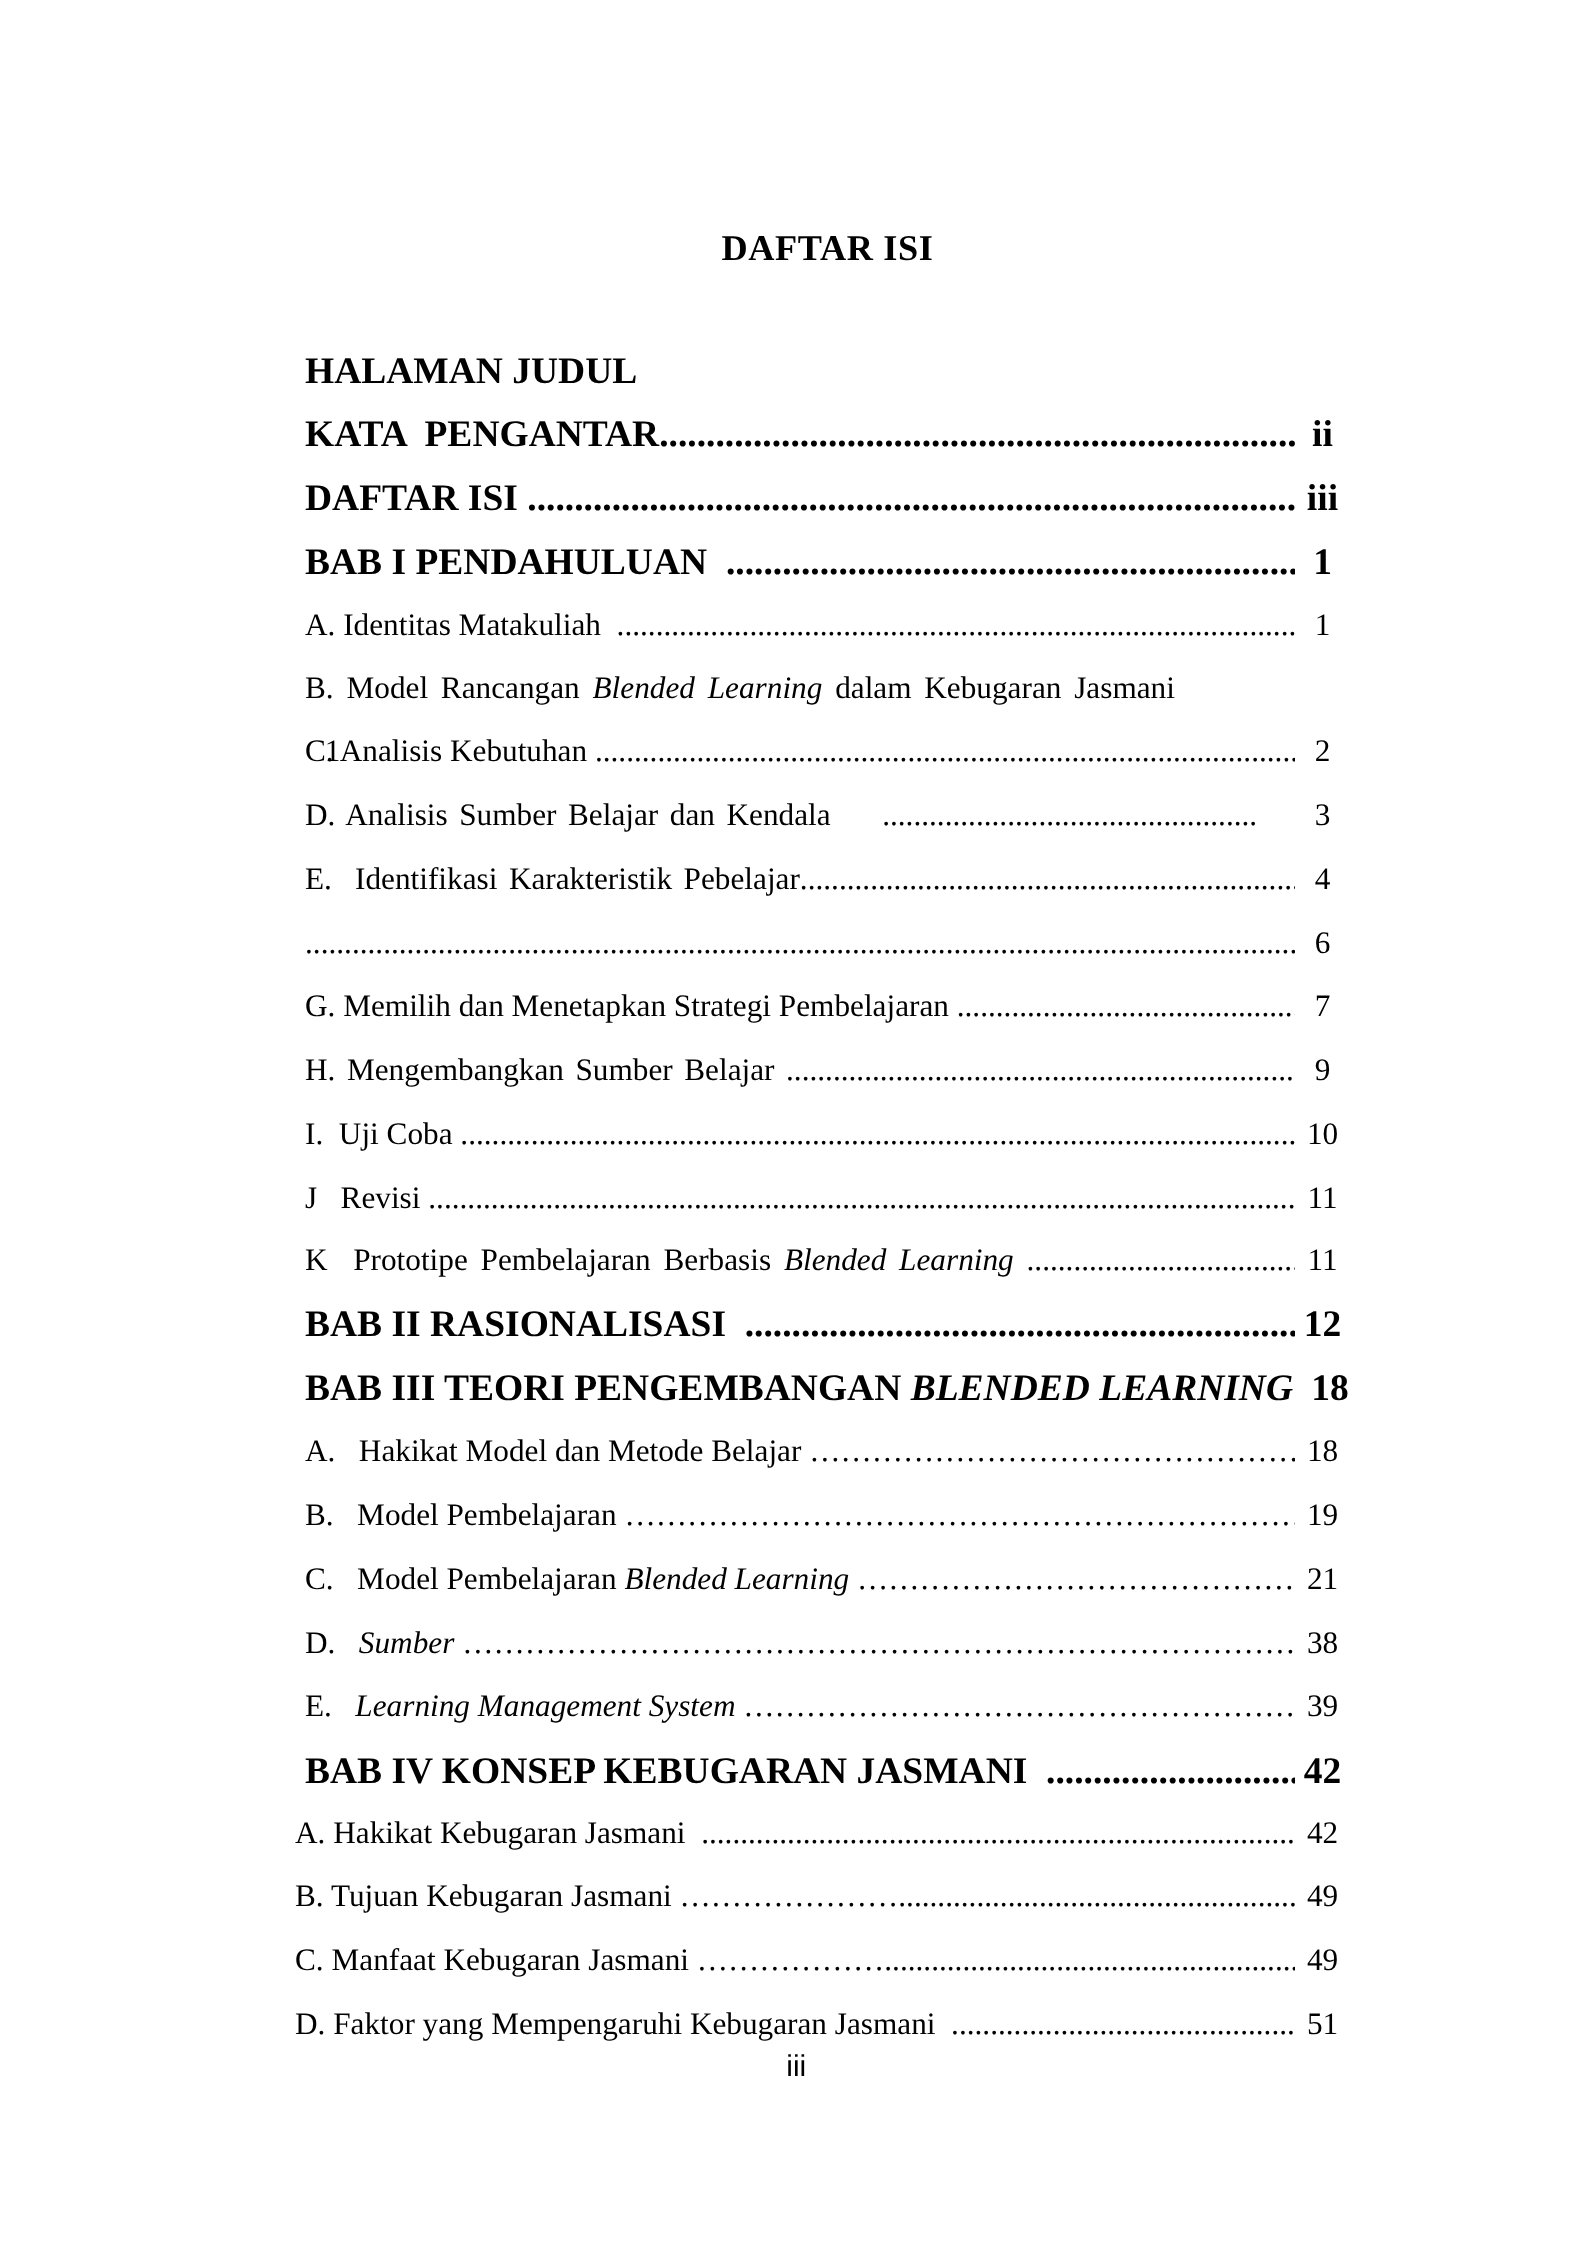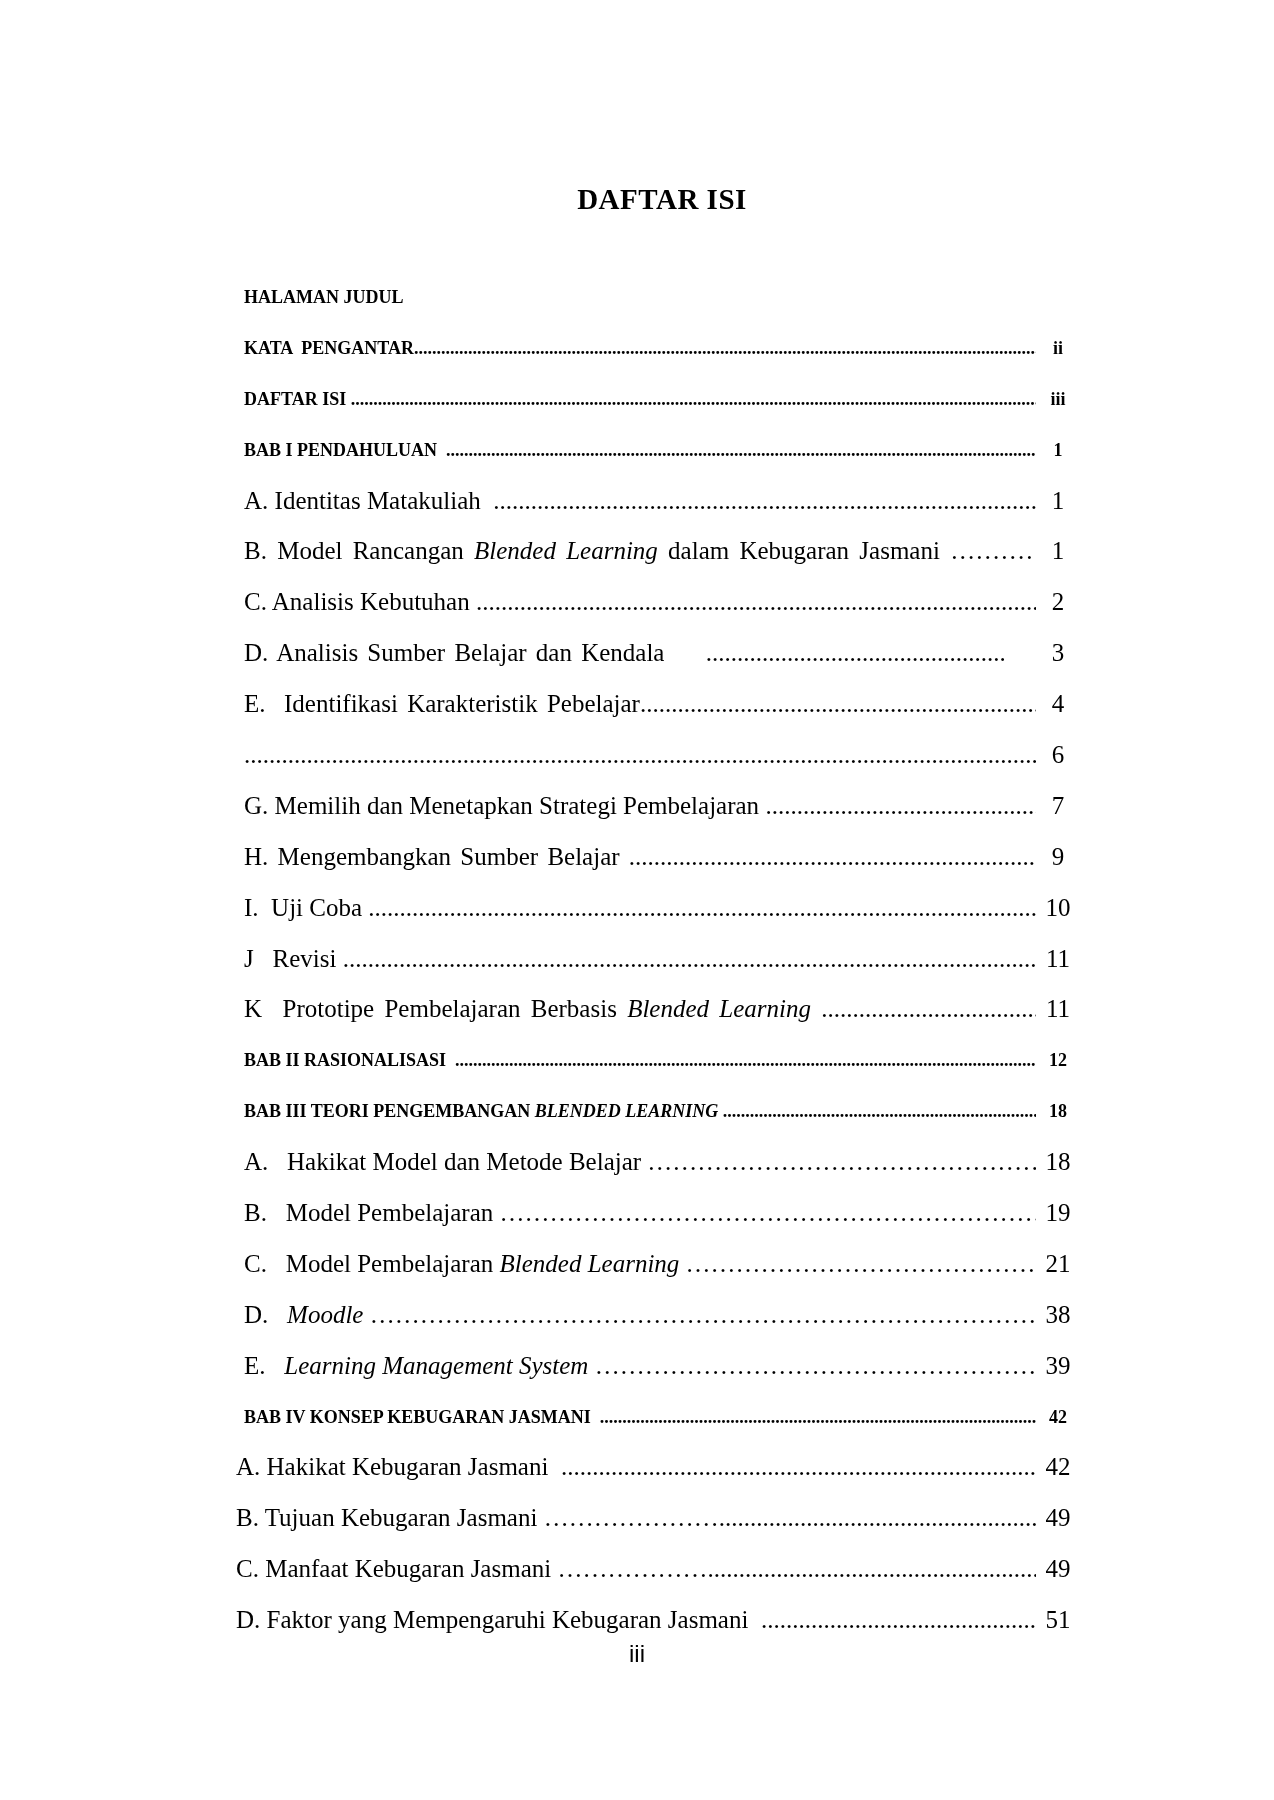--- a/index.html
+++ b/index.html
@@ -30,21 +30,21 @@
   .toc-row{
     display:flex;
     align-items:baseline;
     height:50.9px;
     line-height:50.9px;
     font-size:25px;
     white-space:pre;
   }
   .toc-row.bold{
     font-weight:bold;
-    font-size:18px;
+    font-size:30px;
   }
   .toc-row .label{flex:0 0 auto;}
   .toc-row .leader{
     flex:1 1 auto;
     overflow:hidden;
     white-space:pre;
   }
   .toc-row .pg{
     flex:0 0 auto;
     width:44px;
@@ -64,36 +64,36 @@
 
 <div class="page">
   <div class="doc-title">DAFTAR ISI</div>
 
   <div class="toc">
       <div class="toc-row bold"><span class="label"><span>HALAMAN JUDUL</span></span><span class="leader"></span><span class="pg"></span></div>
       <div class="toc-row bold"><span class="label"><span>KATA  PENGANTAR</span></span><span class="leader">................................................................................................................................................................</span><span class="pg">ii</span></div>
       <div class="toc-row bold"><span class="label"><span>DAFTAR ISI </span></span><span class="leader">................................................................................................................................................................</span><span class="pg">iii</span></div>
       <div class="toc-row bold"><span class="label"><span>BAB I PENDAHULUAN  </span></span><span class="leader">................................................................................................................................................................</span><span class="pg">1</span></div>
       <div class="toc-row"><span class="label"><span>A. Identitas Matakuliah  </span></span><span class="leader">................................................................................................................................................................</span><span class="pg">1</span></div>
-      <div class="toc-row" style="word-spacing: 4px;"><span class="label"><span>B. Model Rancangan </span><i>Blended Learning</i><span> dalam Kebugaran Jasmani </span></span><span class="leader">………………………………………………………………………………………………………………………………………………………………</span><span class="pg">1</span></div>
+      <div class="toc-row" style="word-spacing: 4px; flex-direction: column;"><span class="label"><span>B. Model Rancangan </span><i>Blended Learning</i><span> dalam Kebugaran Jasmani </span></span><span class="leader">………………………………………………………………………………………………………………………………………………………………</span><span class="pg">1</span></div>
       <div class="toc-row"><span class="label"><span>C. Analisis Kebutuhan </span></span><span class="leader">................................................................................................................................................................</span><span class="pg">2</span></div>
       <div class="toc-row" style="word-spacing: 3px; gap: 32px;"><span class="label"><span>D. Analisis Sumber Belajar dan Kendala </span></span><span class="leader">................................................................................................................................................................</span><span class="pg">3</span></div>
       <div class="toc-row" style="word-spacing: 3px;"><span class="label"><span>E.  Identifikasi Karakteristik Pebelajar</span></span><span class="leader">................................................................................................................................................................</span><span class="pg">4</span></div>
       <div class="toc-row"><span class="leader">................................................................................................................................................................</span><span class="pg">6</span></div>
       <div class="toc-row"><span class="label"><span>G. Memilih dan Menetapkan Strategi Pembelajaran </span></span><span class="leader">................................................................................................................................................................</span><span class="pg">7</span></div>
       <div class="toc-row" style="word-spacing: 3px;"><span class="label"><span>H. Mengembangkan Sumber Belajar </span></span><span class="leader">................................................................................................................................................................</span><span class="pg">9</span></div>
       <div class="toc-row"><span class="label"><span>I.  Uji Coba </span></span><span class="leader">................................................................................................................................................................</span><span class="pg">10</span></div>
       <div class="toc-row"><span class="label"><span>J   Revisi </span></span><span class="leader">................................................................................................................................................................</span><span class="pg">11</span></div>
       <div class="toc-row" style="word-spacing: 4px;"><span class="label"><span>K  Prototipe Pembelajaran Berbasis </span><i>Blended Learning</i><span> </span></span><span class="leader">................................................................................................................................................................</span><span class="pg">11</span></div>
       <div class="toc-row bold"><span class="label"><span>BAB II RASIONALISASI  </span></span><span class="leader">................................................................................................................................................................</span><span class="pg">12</span></div>
       <div class="toc-row bold"><span class="label"><span>BAB III TEORI PENGEMBANGAN </span><i>BLENDED LEARNING</i><span> </span></span><span class="leader">................................................................................................................................................................</span><span class="pg">18</span></div>
       <div class="toc-row"><span class="label"><span>A.   Hakikat Model dan Metode Belajar </span></span><span class="leader">………………………………………………………………………………………………………………………………………………………………</span><span class="pg">18</span></div>
       <div class="toc-row"><span class="label"><span>B.   Model Pembelajaran </span></span><span class="leader">………………………………………………………………………………………………………………………………………………………………</span><span class="pg">19</span></div>
       <div class="toc-row"><span class="label"><span>C.   Model Pembelajaran </span><i>Blended Learning</i><span> </span></span><span class="leader">………………………………………………………………………………………………………………………………………………………………</span><span class="pg">21</span></div>
-      <div class="toc-row"><span class="label"><span>D.   </span><i>Moodle</i><span> </span></span><span class="leader">………………………………………………………………………………………………………………………………………………………………</span><span class="pg">38</span></div>
+      <div class="toc-row"><span class="label"><span>D.   </span><i>Sumber</i><span> </span></span><span class="leader">………………………………………………………………………………………………………………………………………………………………</span><span class="pg">38</span></div>
       <div class="toc-row"><span class="label"><span>E.   </span><i>Learning Management System</i><span> </span></span><span class="leader">………………………………………………………………………………………………………………………………………………………………</span><span class="pg">39</span></div>
       <div class="toc-row bold"><span class="label"><span>BAB IV KONSEP KEBUGARAN JASMANI  </span></span><span class="leader">................................................................................................................................................................</span><span class="pg">42</span></div>
       <div class="toc-row" style="margin-left: -8px;"><span class="label"><span>A. Hakikat Kebugaran Jasmani  </span></span><span class="leader">................................................................................................................................................................</span><span class="pg">42</span></div>
       <div class="toc-row" style="margin-left: -8px;"><span class="label"><span>B. Tujuan Kebugaran Jasmani </span></span><span class="leader">…………………....................................................................</span><span class="pg">49</span></div>
       <div class="toc-row" style="margin-left: -8px;"><span class="label"><span>C. Manfaat Kebugaran Jasmani </span></span><span class="leader">………………...................................................................</span><span class="pg">49</span></div>
       <div class="toc-row" style="margin-left: -8px;"><span class="label"><span>D. Faktor yang Mempengaruhi Kebugaran Jasmani  </span></span><span class="leader">................................................................................................................................................................</span><span class="pg">51</span></div>
     </div>
 
   <div class="page-footer">iii</div>
 </div>

